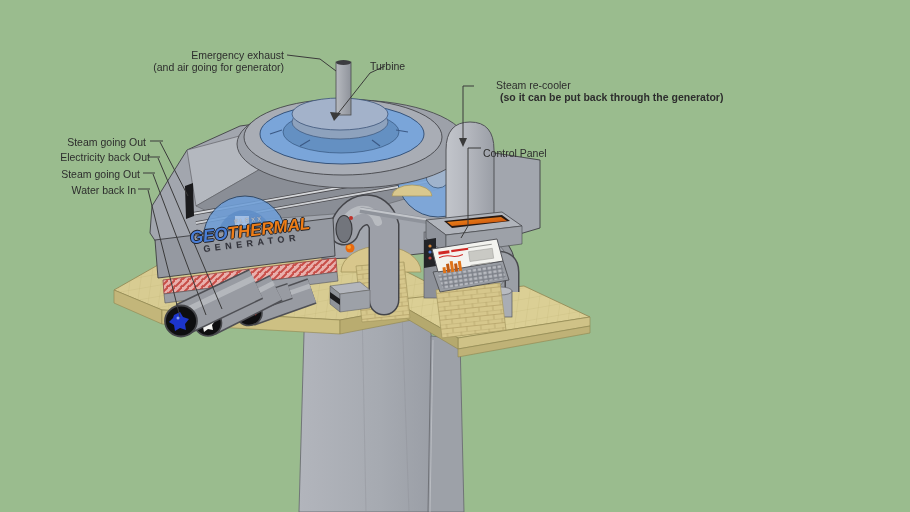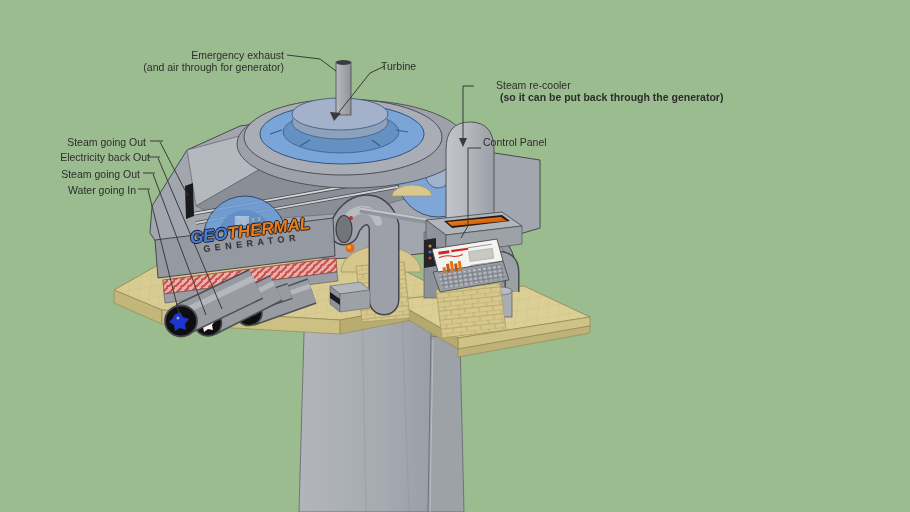--- a/index.html
+++ b/index.html
@@ -2,24 +2,24 @@
 <html><head>
 <meta charset="utf-8">
 <style>
   html,body{margin:0;padding:0;}
   body{font-family:"Liberation Sans",sans-serif;}
   .scene{position:relative;width:910px;height:512px;background:#9abc8e;overflow:hidden;}
   .scene svg{position:absolute;left:0;top:0;}
   .anno{position:absolute;font-size:10.5px;color:#2d2d2d;line-height:12px;white-space:nowrap;}
   .anno.right{text-align:right;}
   #lbl-exhaust{left:66px;top:49px;width:218px;}
-  #lbl-turbine{left:381px;top:60px;}
+  #lbl-turbine{left:370px;top:60px;}
   #lbl-recooler{left:496px;top:79px;}
   #lbl-recooler .l2{padding-left:4px;font-weight:bold;}
-  #lbl-control{left:483px;top:136px;}
+  #lbl-control{left:483px;top:147px;}
   #lbl-steam-out-1{right:764px;top:136px;}
   #lbl-elec-out{right:760px;top:151px;}
   #lbl-steam-out-2{right:770px;top:168px;}
   #lbl-water-in{right:774px;top:184px;}
   #logo{position:absolute;left:161px;top:228px;width:176px;transform:rotate(-7deg);transform-origin:left top;text-align:center;}
   #logo .small{font-size:6px;letter-spacing:2px;color:#d4d7dc;line-height:6px;text-shadow:0 0 1px #55565a;}
   #logo .main{font-style:italic;font-weight:bold;font-size:17px;line-height:16px;letter-spacing:0px;
     text-shadow:-1px 0 0 #23242a,1px 0 0 #23242a,0 -1px 0 #23242a,0 1px 0 #23242a;}
   #logo .geo{color:#4a7fd8;}
   #logo .thermal{color:#ef7d16;}
@@ -269,32 +269,32 @@
     <path d="M148,157 L160,157 M158,158 L222,309"></path>
     <path d="M143,173 L155,173 M153,174 L206,315"></path>
     <path d="M138,189 L150,189 M148,190 L180,317"></path>
   </g>
   <polygon points="334,121 341,113 330,112" fill="#3a3a3a"></polygon>
   <polygon points="463,147 459,138 467,138" fill="#3a3a3a"></polygon>
 </svg>
 
 <div class="anno right" id="lbl-exhaust">
   <div>Emergency exhaust</div>
-  <div>(and air through for generator)</div>
+  <div>(and air going for generator)</div>
 </div>
 <div class="anno" id="lbl-turbine">Turbine</div>
 <div class="anno" id="lbl-recooler">
   <div>Steam re-cooler</div>
   <div class="l2">(so it can be put back through the generator)</div>
 </div>
 <div class="anno" id="lbl-control">Control Panel</div>
 <div class="anno right" id="lbl-steam-out-1">Steam going Out</div>
 <div class="anno right" id="lbl-elec-out">Electricity back Out</div>
 <div class="anno right" id="lbl-steam-out-2">Steam going Out</div>
-<div class="anno right" id="lbl-water-in">Water going In</div>
+<div class="anno right" id="lbl-water-in">Water back In</div>
 
 <div id="logo">
   <div class="small">FLEXX</div>
   <div class="main">
     <span class="geo">GEO</span><span class="thermal">THERMAL</span>
   </div>
   <div class="sub">GENERATOR</div>
 </div>
 </div>
 

